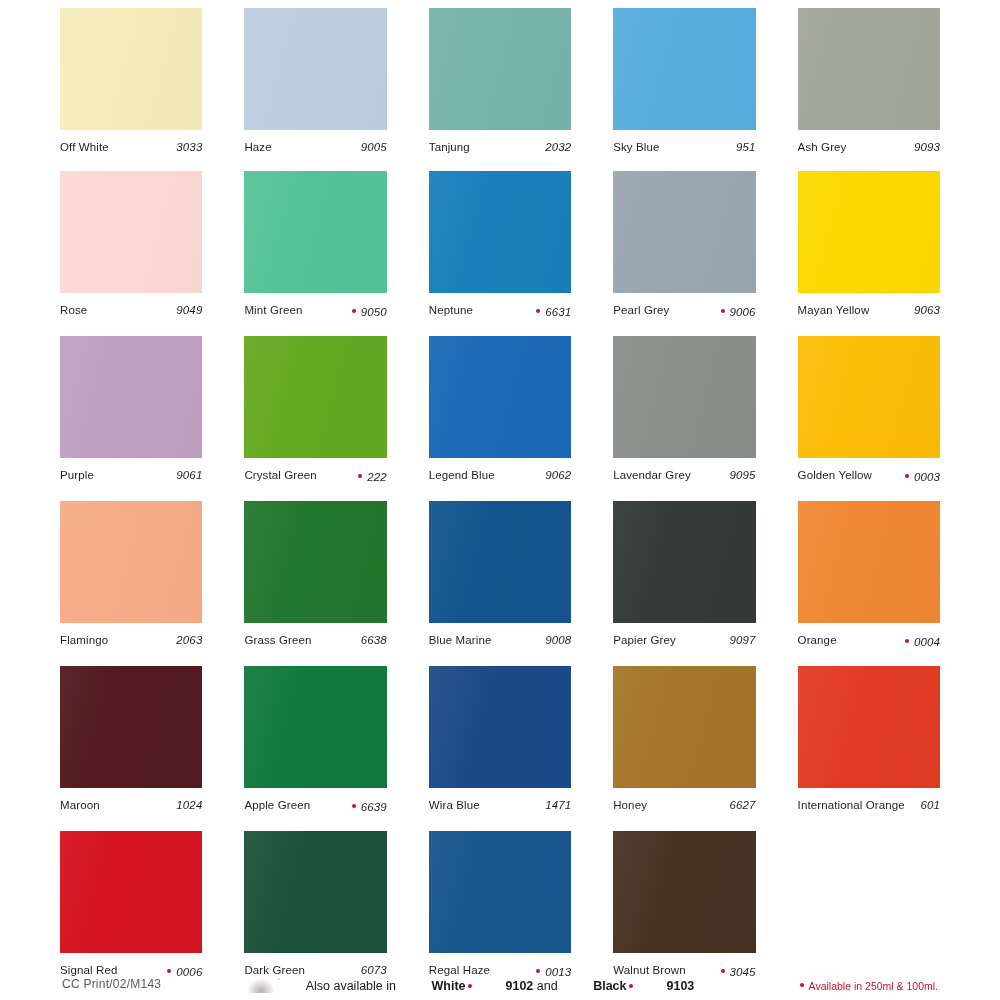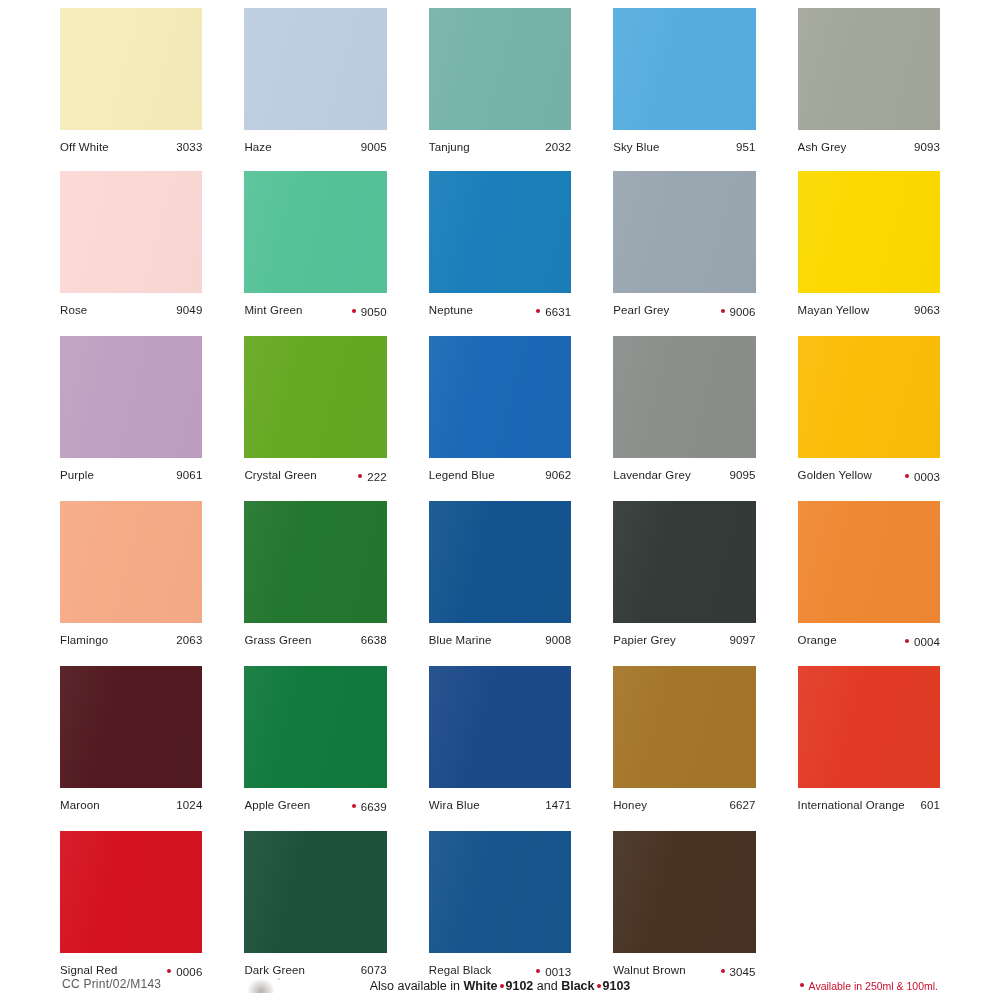--- a/index.html
+++ b/index.html
@@ -59,20 +59,21 @@
   .cname {
     flex: 0 1 auto;
     overflow: hidden;
   }
   .ccode {
     flex: 0 0 auto;
     display: flex;
     align-items: center;
     gap: 5px;
     padding-left: 8px;
+    font-style: italic;
   }
   .dot {
     width: 4px;
     height: 4px;
     border-radius: 50%;
     background: #c8102e;
     display: inline-block;
     flex: 0 0 auto;
     position: relative;
     top: -1px;
@@ -98,21 +99,21 @@
   }
   .footer-center {
     position: absolute;
     left: 0;
     right: 0;
     bottom: 0;
     text-align: center;
     font-size: 12.5px;
     color: #1a1a1a;
   }
-  .footer-center b { font-weight: bold; }
+  .footer-center b { font-weight: bold; margin-left: 32px; }
   .footer-center .dot { top: -2px; margin: 0 2px; }
   .footer-right {
     position: absolute;
     right: 62px;
     bottom: 1px;
     font-size: 10.5px;
     color: #c8102e;
     display: flex;
     align-items: center;
     gap: 5px;
@@ -445,21 +446,21 @@
           <span class="ccode">
             <span>6073</span>
           </span>
         </div>
       </div>
       <div class="cell">
         <div class="swatch" style="background: rgb(23, 85, 140);">
           <div class="sheen"></div>
         </div>
         <div class="caption">
-          <span class="cname">Regal Black</span>
+          <span class="cname">Regal Haze</span>
           <span class="ccode">
             <span class="dot"></span>
             <span>0013</span>
           </span>
         </div>
       </div>
       <div class="cell">
         <div class="swatch" style="background: rgb(72, 51, 35);">
           <div class="sheen"></div>
         </div>

